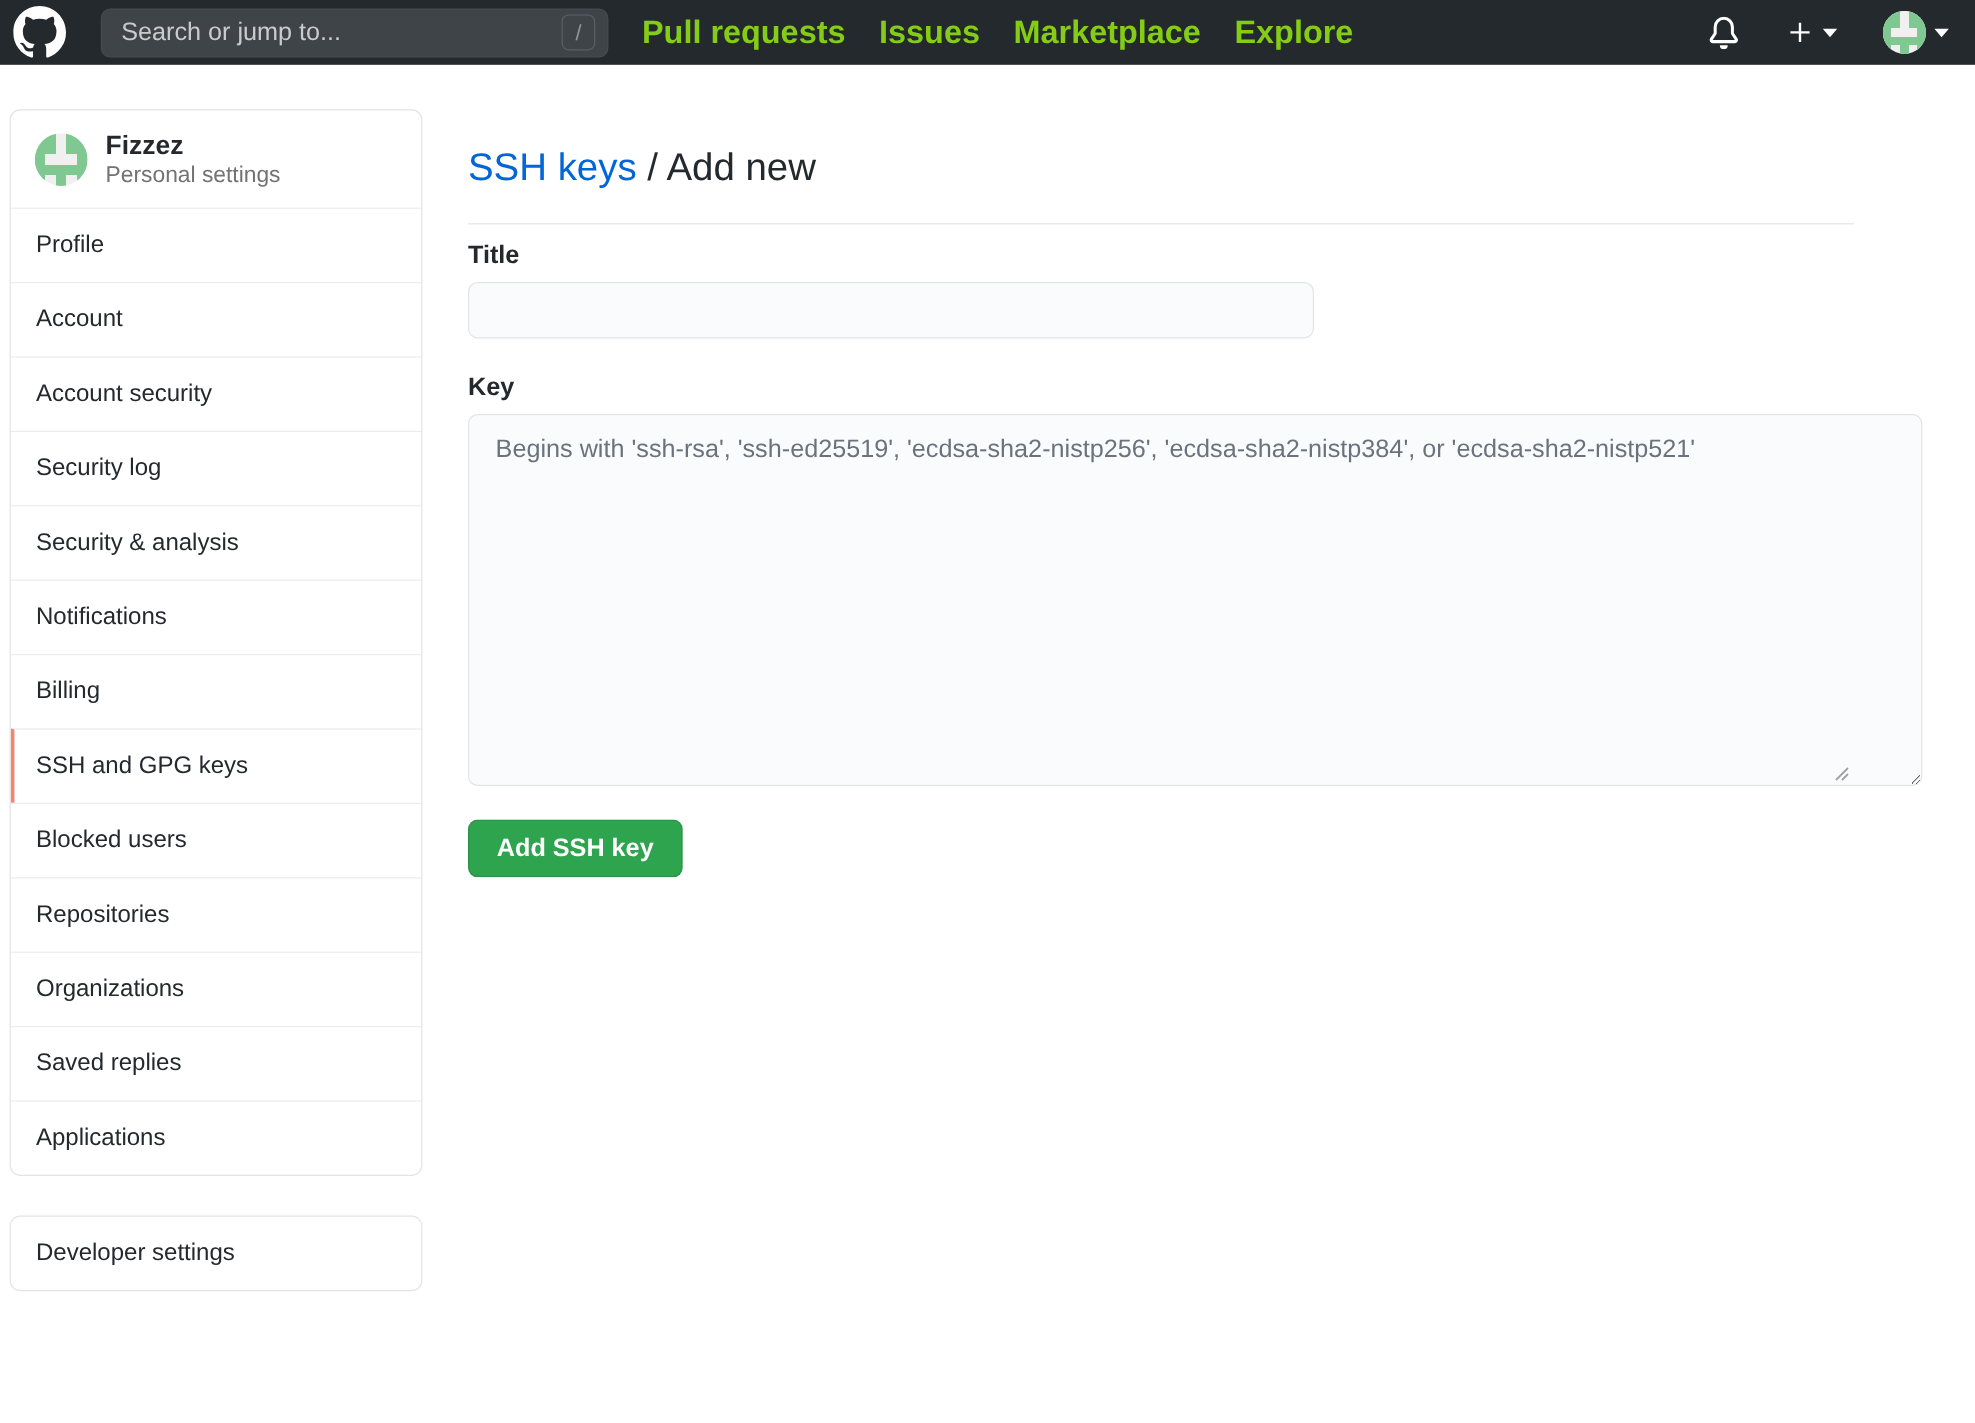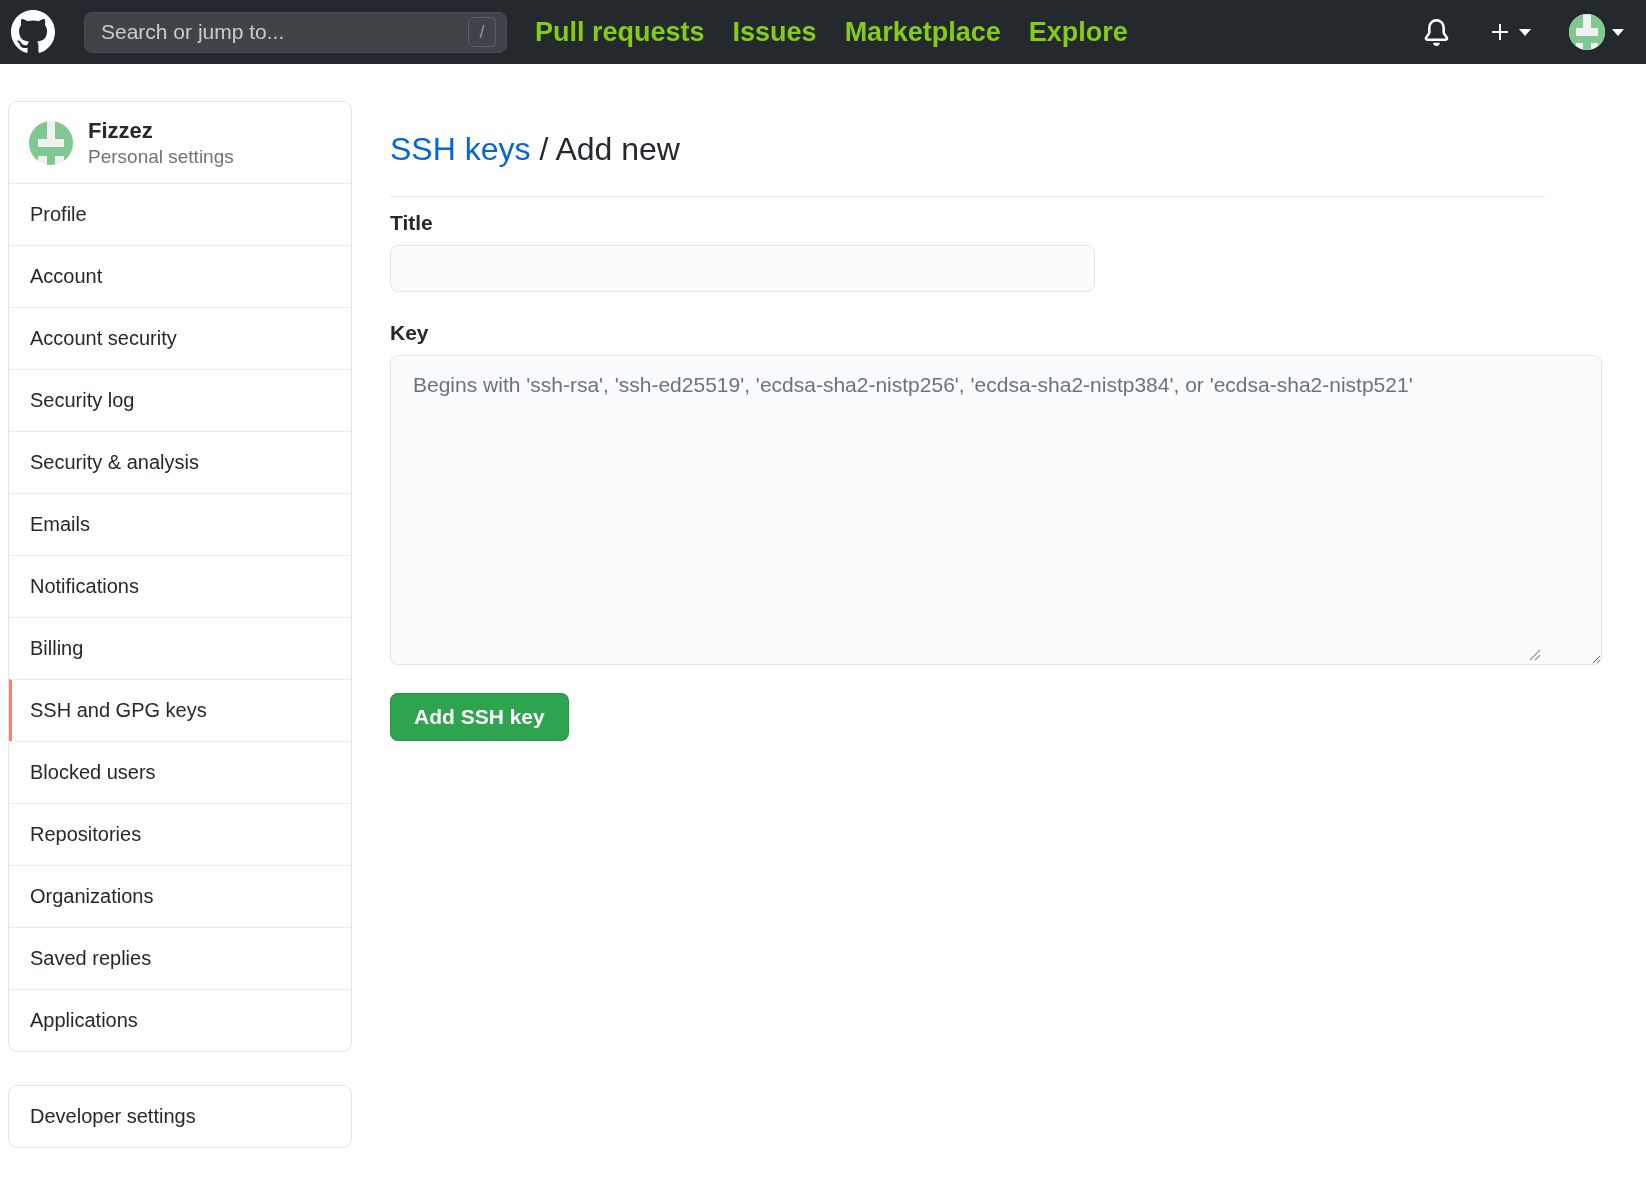--- a/index.html
+++ b/index.html
@@ -7,21 +7,21 @@
   body {
     width:1646px; height:1186px;
     background:#ffffff;
     color:#24292e;
     font-family:"Liberation Sans","DejaVu Sans",sans-serif;
     overflow:hidden;
   }
 
   
   .topnav {
-    height:64px; background:#24292e;
+    height:54px; background:#24292e;
     display:flex; align-items:center;
     padding:0 22px 0 10px;
   }
   .gh-logo { width:46px; height:46px; display:flex; align-items:center; justify-content:center; cursor:pointer; }
   .gh-logo svg { width:44px; height:44px; fill:#ffffff; }
   .search-box {
     margin-left:28px;
     width:423px; height:41px;
     background:#3f4449;
     border:1px solid #464c52;
@@ -218,21 +218,20 @@
         <div>
           <div class="user-name">Fizzez</div>
           <div class="user-sub">Personal settings</div>
         </div>
       </div>
       <div class="side-item">Profile</div>
       <div class="side-item">Account</div>
       <div class="side-item">Account security</div>
       <div class="side-item">Security log</div>
       <div class="side-item">Security &amp; analysis</div>
-      <div class="side-item">Emails</div>
       <div class="side-item">Notifications</div>
       <div class="side-item">Billing</div>
       <div class="side-item active">SSH and GPG keys</div>
       <div class="side-item">Blocked users</div>
       <div class="side-item">Repositories</div>
       <div class="side-item">Organizations</div>
       <div class="side-item">Saved replies</div>
       <div class="side-item">Applications</div>
     </div>
 

